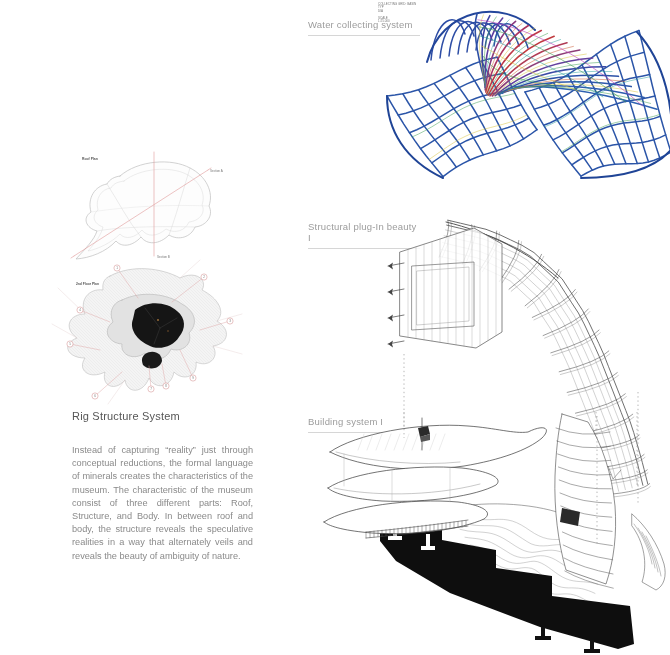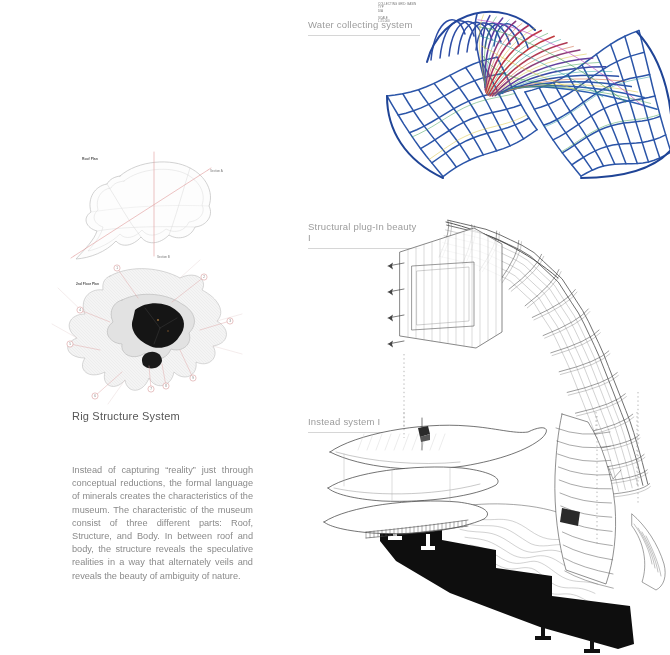--- a/index.html
+++ b/index.html
@@ -5,37 +5,37 @@
   html,body{margin:0;padding:0;}
   body{width:670px;height:655px;position:relative;background:#ffffff;overflow:hidden;
        font-family:"Liberation Sans",sans-serif;}
   .panel-label{position:absolute;left:284px;width:112px;color:#9c9c9c;font-size:9.5px;
        letter-spacing:.2px;padding-bottom:5px;border-bottom:1px solid #d6d6d6;margin-left:24px;}
   #label-water{top:19px}
   #label-structural{top:221px}
   #label-building{top:416px}
   .page-title{position:absolute;left:72px;top:410px;font-size:11px;color:#565656;letter-spacing:.2px;}
   .body-paragraph{position:absolute;left:72px;top:444px;width:181px;font-size:9.2px;
-       line-height:13.2px;color:#8a8a8a;text-align:justify;margin-top:20px;}
+       line-height:13.2px;color:#8a8a8a;text-align:justify;}
   .micro{position:absolute;left:378px;top:2px;color:#777;font-size:6px;line-height:7.2px;
        transform:scale(.5);transform-origin:0 0;white-space:nowrap;}
   .micro .grp2{margin-top:6px;}
   svg{position:absolute;overflow:visible;}
   #roof-svg{left:58px;top:146px;}
   #floor-svg{left:50px;top:258px;}
   #water-svg{left:385px;top:0px;}
   #struct-svg{left:388px;top:216px;}
   #building-svg{left:300px;top:412px;}
 </style>
 </head>
 <body>
 
 <div class="panel-label" id="label-water">Water collecting system</div>
 <div class="panel-label" id="label-structural">Structural plug-In beauty I</div>
-<div class="panel-label" id="label-building">Instead system I</div>
+<div class="panel-label" id="label-building">Building system I</div>
 
 <div class="micro">
   <div>COLLECTING GRID: BASIN</div>
   <div>TYP</div>
   <div>DIA</div>
   <div class="grp2">SCALE</div>
   <div>1:25.000</div>
 </div>
 
 <div class="page-title">Rig Structure System</div>

